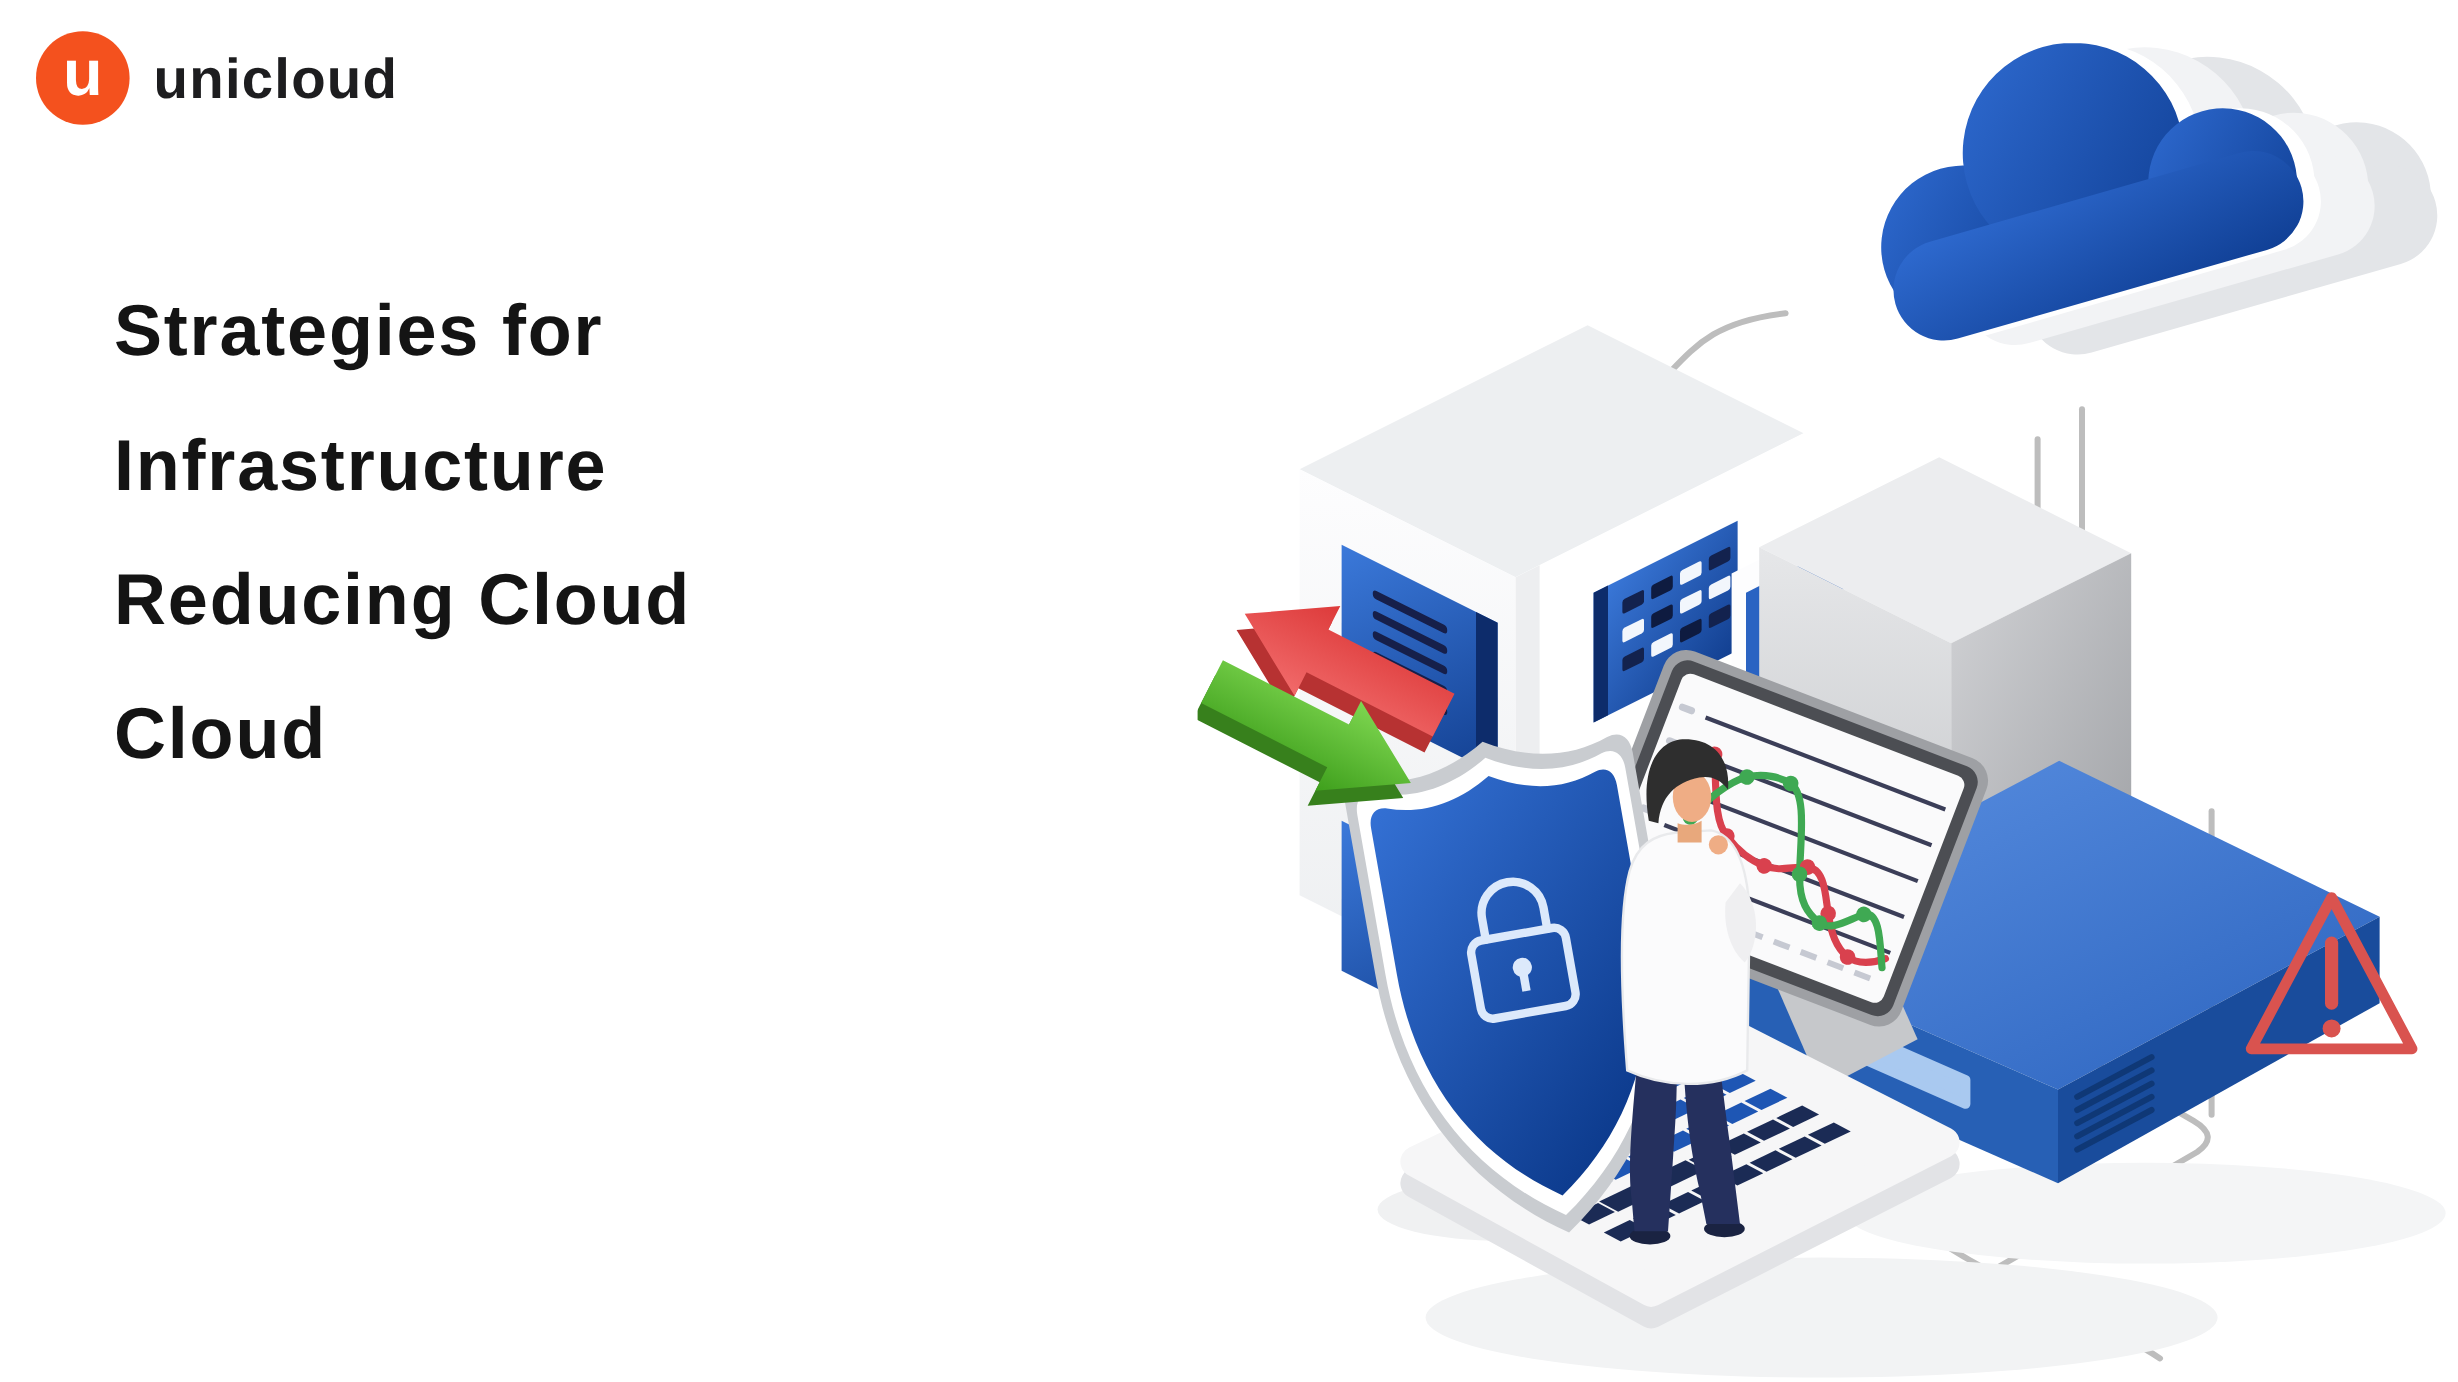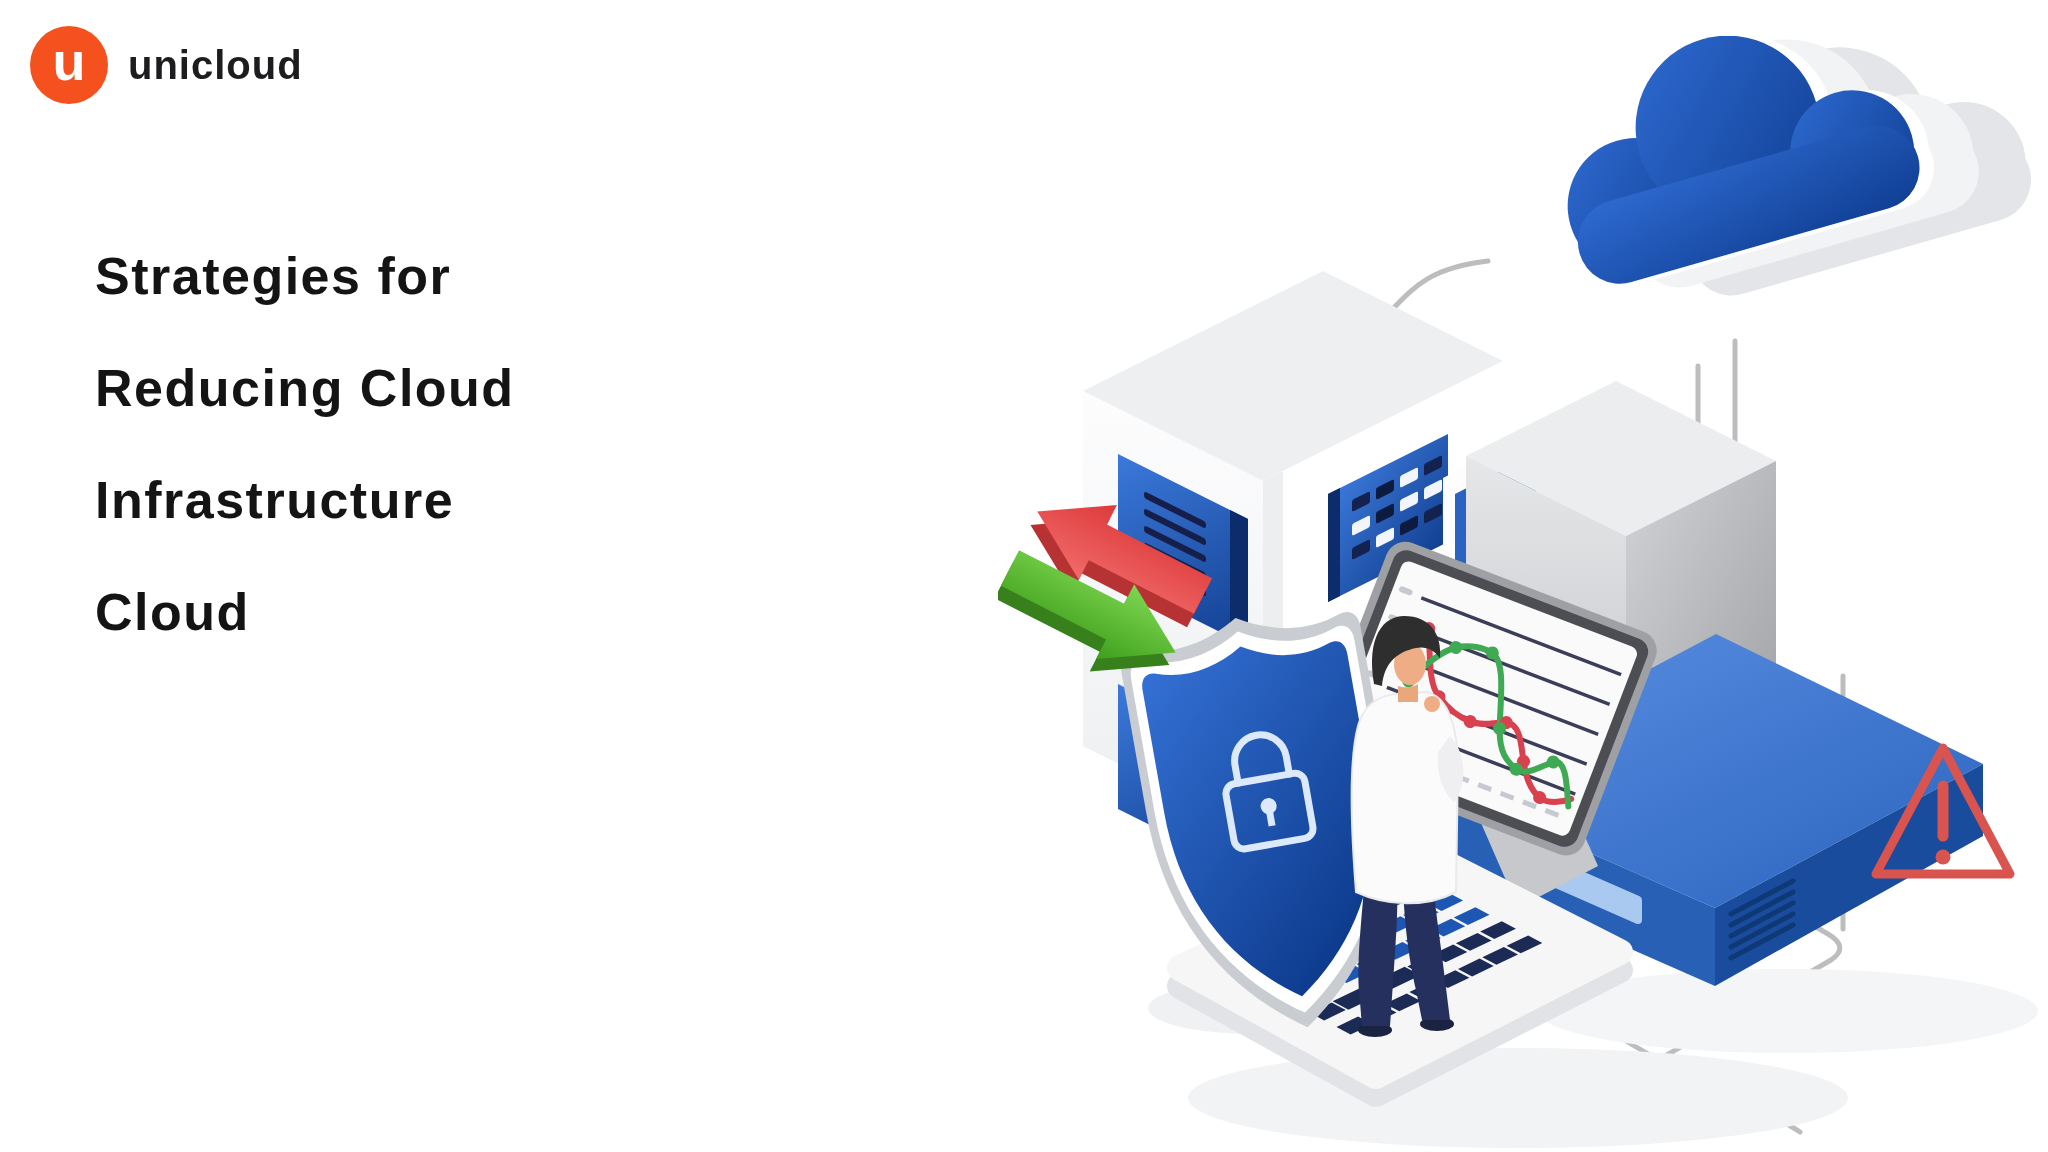--- a/index.html
+++ b/index.html
@@ -4,39 +4,39 @@
 <style>
   html,body{margin:0;padding:0;}
   body{
     width:2048px;height:1152px;position:relative;overflow:hidden;
     background:#ffffff;font-family:"Liberation Sans",sans-serif;
   }
   .logo{position:absolute;top:26px;left:30px;display:flex;align-items:center;gap:20px;}
   .logo-mark{width:78px;height:78px;border-radius:50%;background:#F4511E;
     display:flex;align-items:center;justify-content:center;}
   .logo-mark span{color:#fff;font-size:54px;font-weight:700;line-height:1;transform:translateY(-4px);}
-  .logo-text{font-size:40px;font-weight:600;color:#1d1d1f;letter-spacing:1px;}
-  .headline{position:absolute;left:95px;top:220px;font-size:52px;line-height:112px;
+  .logo-text{font-size:47px;font-weight:600;color:#1d1d1f;letter-spacing:1px;}
+  .headline{position:absolute;left:95px;top:220px;font-size:60px;line-height:112px;
     font-weight:700;color:#141414;letter-spacing:1.5px;}
   .illu{position:absolute;left:998px;top:36px;width:1050px;height:1116px;}
 </style>
 </head>
 <body>
 
 <header class="logo">
   <div class="logo-mark">
     <span>u</span>
   </div>
   <span class="logo-text">unicloud</span>
 </header>
 
 <h1 class="headline" style="margin:0;">
   <div>Strategies for</div>
+  <div>Infrastructure</div>
   <div>Reducing Cloud</div>
-  <div>Infrastructure</div>
   <div>Cloud</div>
 </h1>
 
 <svg class="illu" viewBox="0 0 1050 1116" xmlns="http://www.w3.org/2000/svg">
   <defs>
     <g id="cloudShape">
       <circle cx="95" cy="150" r="68"></circle>
       <circle cx="205" cy="100" r="92"></circle>
       <circle cx="318" cy="158" r="62"></circle>
       <rect x="28" y="138" width="352" height="84" rx="42"></rect>

